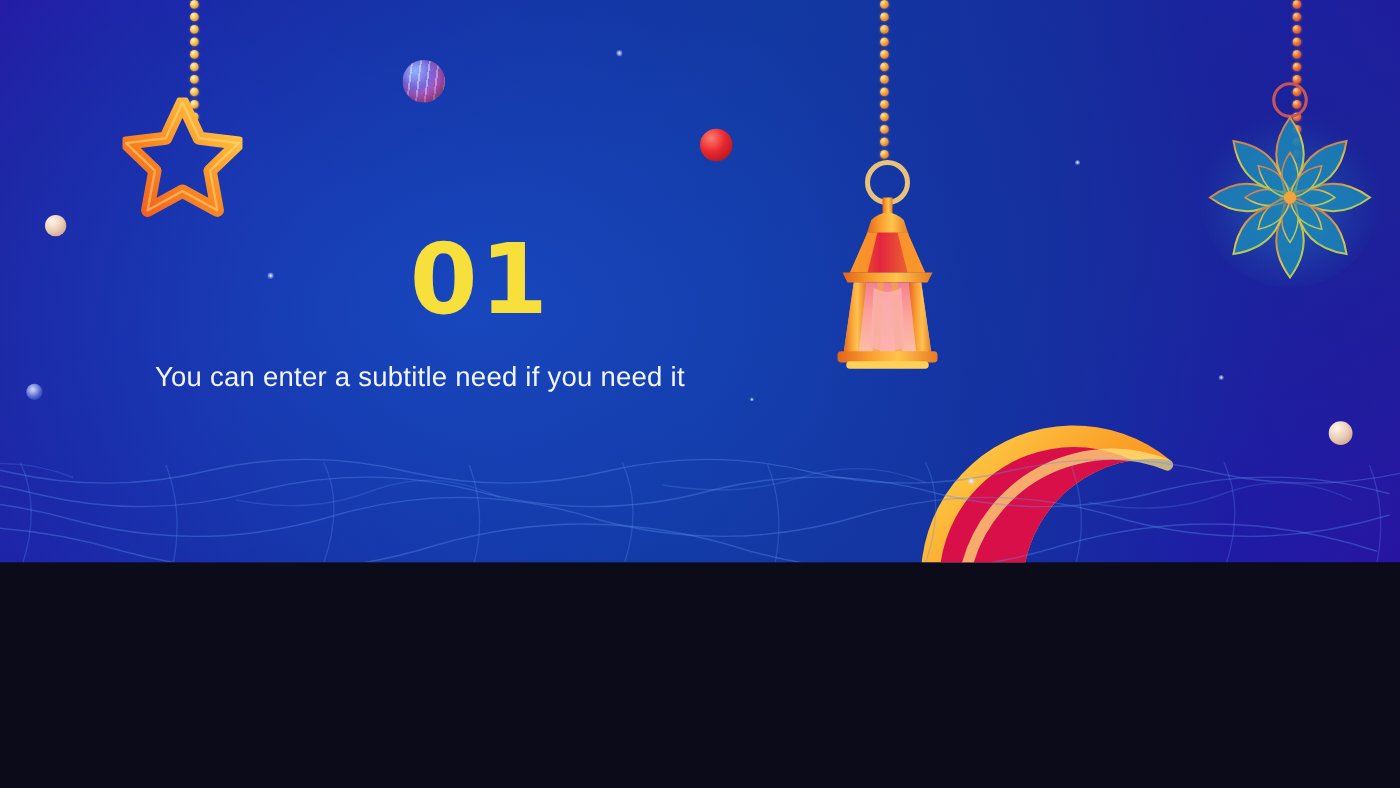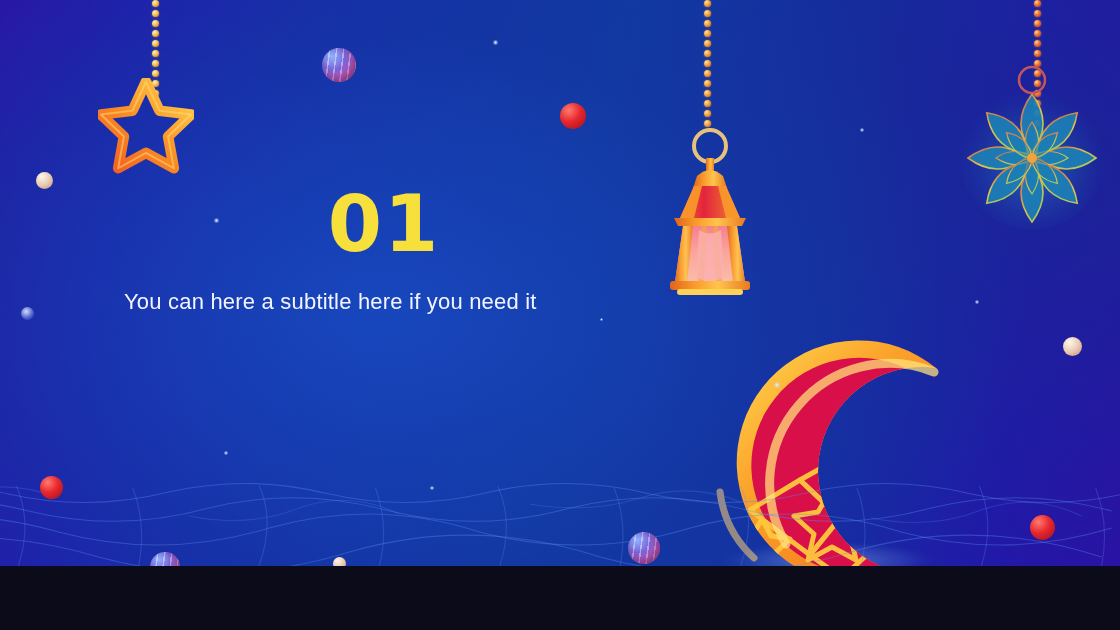--- a/index.html
+++ b/index.html
@@ -1,17 +1,17 @@
 <!DOCTYPE html>
 <html><head>
 <meta charset="utf-8">
 <style>
   html,body{margin:0;padding:0;background:#0b0b1a;}
   .slide{
-    position:relative;width:1120px;height:566px;overflow:hidden;
+    position:relative;width:1120px;height:450px;overflow:hidden;
     font-family:"Liberation Sans", sans-serif;
     background:
       radial-gradient(ellipse 900px 620px at 34% 55%, rgba(24,72,190,0.95) 0%, rgba(20,56,165,0.55) 45%, rgba(20,40,150,0) 72%),
       radial-gradient(ellipse 700px 560px at 97% 30%, rgba(26,36,150,0.85) 0%, rgba(26,36,150,0) 70%),
       linear-gradient(100deg, #2b12a6 0%, #221aae 12%, #1430a6 34%, #10399f 52%, #142f9f 72%, #201aa8 88%, #2a12a4 100%);
   }
 
   
   .floor{
     position:absolute;left:-10%;bottom:0;width:120%;height:110px;
@@ -320,16 +320,16 @@
       <div class="glow-dot" style="left: 860px; top: 128px; width: 4px; height: 4px;"></div>
       <div class="glow-dot" style="left: 774px; top: 382px; width: 6px; height: 6px;"></div>
       <div class="glow-dot" style="left: 975px; top: 300px; width: 4px; height: 4px;"></div>
       <div class="glow-dot" style="left: 430px; top: 486px; width: 4px; height: 4px;"></div>
       <div class="glow-dot" style="left: 224px; top: 451px; width: 4px; height: 4px;"></div>
       <div class="glow-dot" style="left: 600px; top: 318px; width: 3px; height: 3px;"></div>
     </div>
 
   <div class="text-block">
     <div class="num">01</div>
-    <p class="subtitle">You can here a subtitle here if you need it</p>
+    <p class="subtitle">You can enter a subtitle need if you need it</p>
   </div>
 
 </div>
 
 </body></html>

